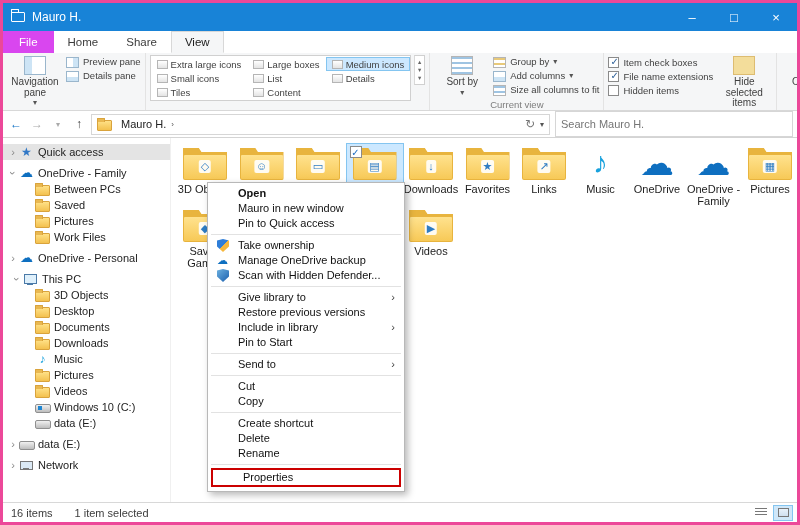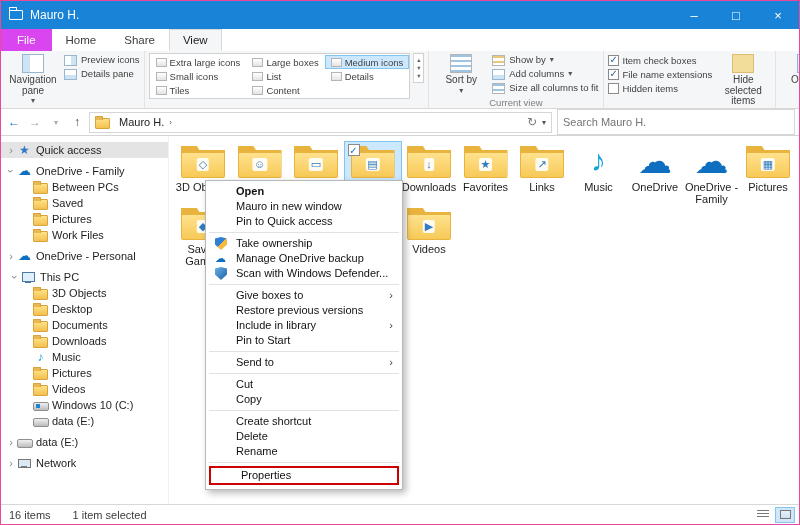--- a/index.html
+++ b/index.html
@@ -1,17 +1,17 @@
 <!DOCTYPE html>
 <html><head>
 <meta charset="utf-8">
 <style>
   * { box-sizing: border-box; margin: 0; padding: 0; }
   html,body { width:800px; height:525px; font-family:"Liberation Sans","DejaVu Sans",sans-serif; }
-  .window { width:800px; height:525px; border:1px solid #ec4899; background:#fff; display:flex; flex-direction:column; overflow:hidden; position:relative; }
+  .window { width:800px; height:525px; border:3px solid #ec4899; background:#fff; display:flex; flex-direction:column; overflow:hidden; position:relative; }
 
   
   .tbar { height:28px; background:#1883d7; color:#fff; display:flex; align-items:center; padding-left:8px; gap:7px; font-size:12px; flex:none; }
   .tic { width:14px; height:10px; border:1px solid #fff; border-radius:1px; position:relative; }
   .tic::before { content:""; position:absolute; left:-1px; top:-4px; width:6px; height:3px; border:1px solid #fff; border-bottom:none; border-radius:1px 1px 0 0; }
   .wc { margin-left:auto; display:flex; height:100%; }
   .wcb { width:42px; display:flex; align-items:center; justify-content:center; font-size:13px; cursor:default; }
 
   
   .tabs { height:22px; background:#fff; display:flex; align-items:stretch; font-size:11.5px; flex:none; }
@@ -140,21 +140,21 @@
     <div class="rgroup">
       <div class="rg-body">
         <div class="rbl">
           <span class="ric i-nav"></span>
           <span>Navigation pane</span>
           <span class="dd">▾</span>
         </div>
         <div class="rcol">
           <div class="rsm">
             <span class="ric-s i-prev"></span>
-            <span>Preview icons</span>
+            <span>Preview pane</span>
           </div>
           <div class="rsm">
             <span class="ric-s i-det"></span>
             <span>Details pane</span>
           </div>
         </div>
       </div>
       <div class="rg-label">Panes</div>
     </div>
 
@@ -211,21 +211,21 @@
     <div class="rgroup">
       <div class="rg-body">
         <div class="rbl">
           <span class="ric i-sort"></span>
           <span>Sort by</span>
           <span class="dd">▾</span>
         </div>
         <div class="rcol">
           <div class="rsm">
             <span class="ric-s i-group"></span>
-            <span>Show by</span>
+            <span>Group by</span>
             <span class="dd">▾</span>
           </div>
           <div class="rsm">
             <span class="ric-s i-det"></span>
             <span>Add columns</span>
             <span class="dd">▾</span>
           </div>
           <div class="rsm">
             <span class="ric-s i-sort"></span>
             <span>Size all columns to fit</span>
@@ -473,23 +473,23 @@
             <div class="gl">Videos</div>
           </div>
         </div>
       <div class="cmenu">
           <div class="mi bold"><span class="mlabel">Open</span></div>
           <div class="mi"><span class="mlabel">Mauro in new window</span></div>
           <div class="mi"><span class="mlabel">Pin to Quick access</span></div>
           <div class="msep"></div>
           <div class="mi"><span class="micon shield"></span><span class="mlabel">Take ownership</span></div>
           <div class="mi"><span class="micon cloudic">☁</span><span class="mlabel">Manage OneDrive backup</span></div>
-          <div class="mi"><span class="micon defender"></span><span class="mlabel">Scan with Windows Defender...</span></div>
+          <div class="mi"><span class="micon defender"></span><span class="mlabel">Scan with Hidden Defender...</span></div>
           <div class="msep"></div>
-          <div class="mi"><span class="mlabel">Give boxes to</span><span class="msub">›</span></div>
+          <div class="mi"><span class="mlabel">Give library to</span><span class="msub">›</span></div>
           <div class="mi"><span class="mlabel">Restore previous versions</span></div>
           <div class="mi"><span class="mlabel">Include in library</span><span class="msub">›</span></div>
           <div class="mi"><span class="mlabel">Pin to Start</span></div>
           <div class="msep"></div>
           <div class="mi"><span class="mlabel">Send to</span><span class="msub">›</span></div>
           <div class="msep"></div>
           <div class="mi"><span class="mlabel">Cut</span></div>
           <div class="mi"><span class="mlabel">Copy</span></div>
           <div class="msep"></div>
           <div class="mi"><span class="mlabel">Create shortcut</span></div>

